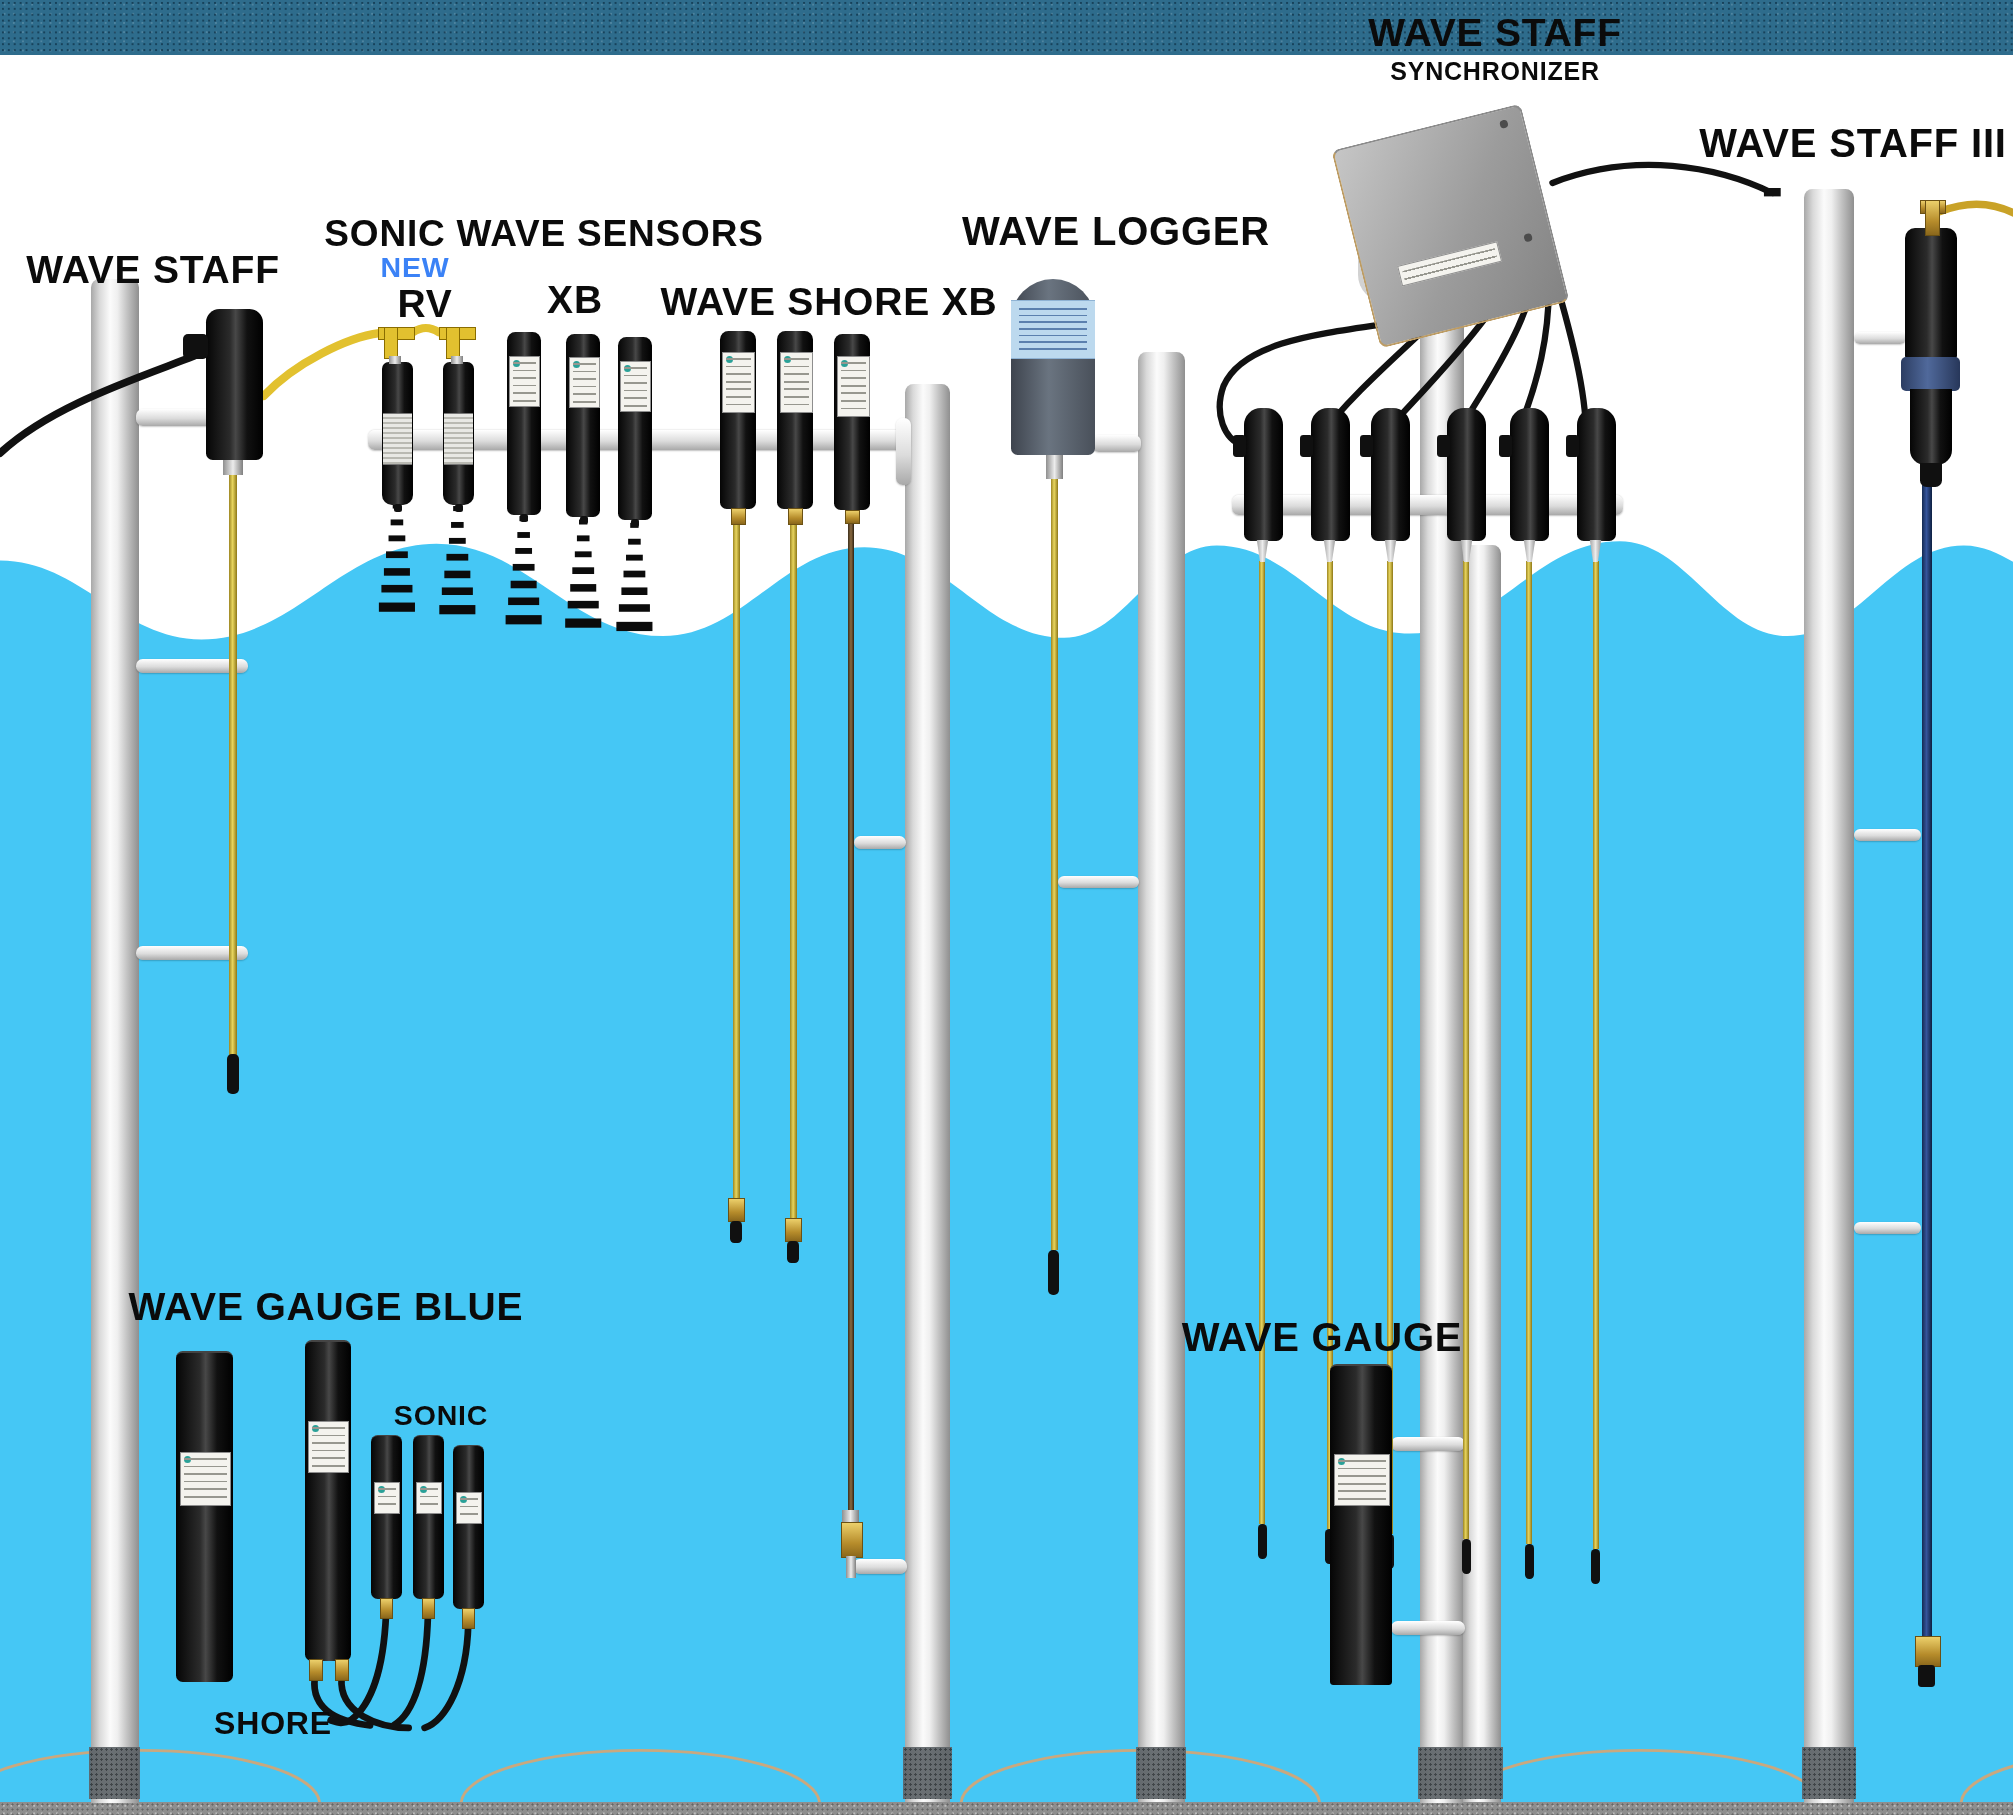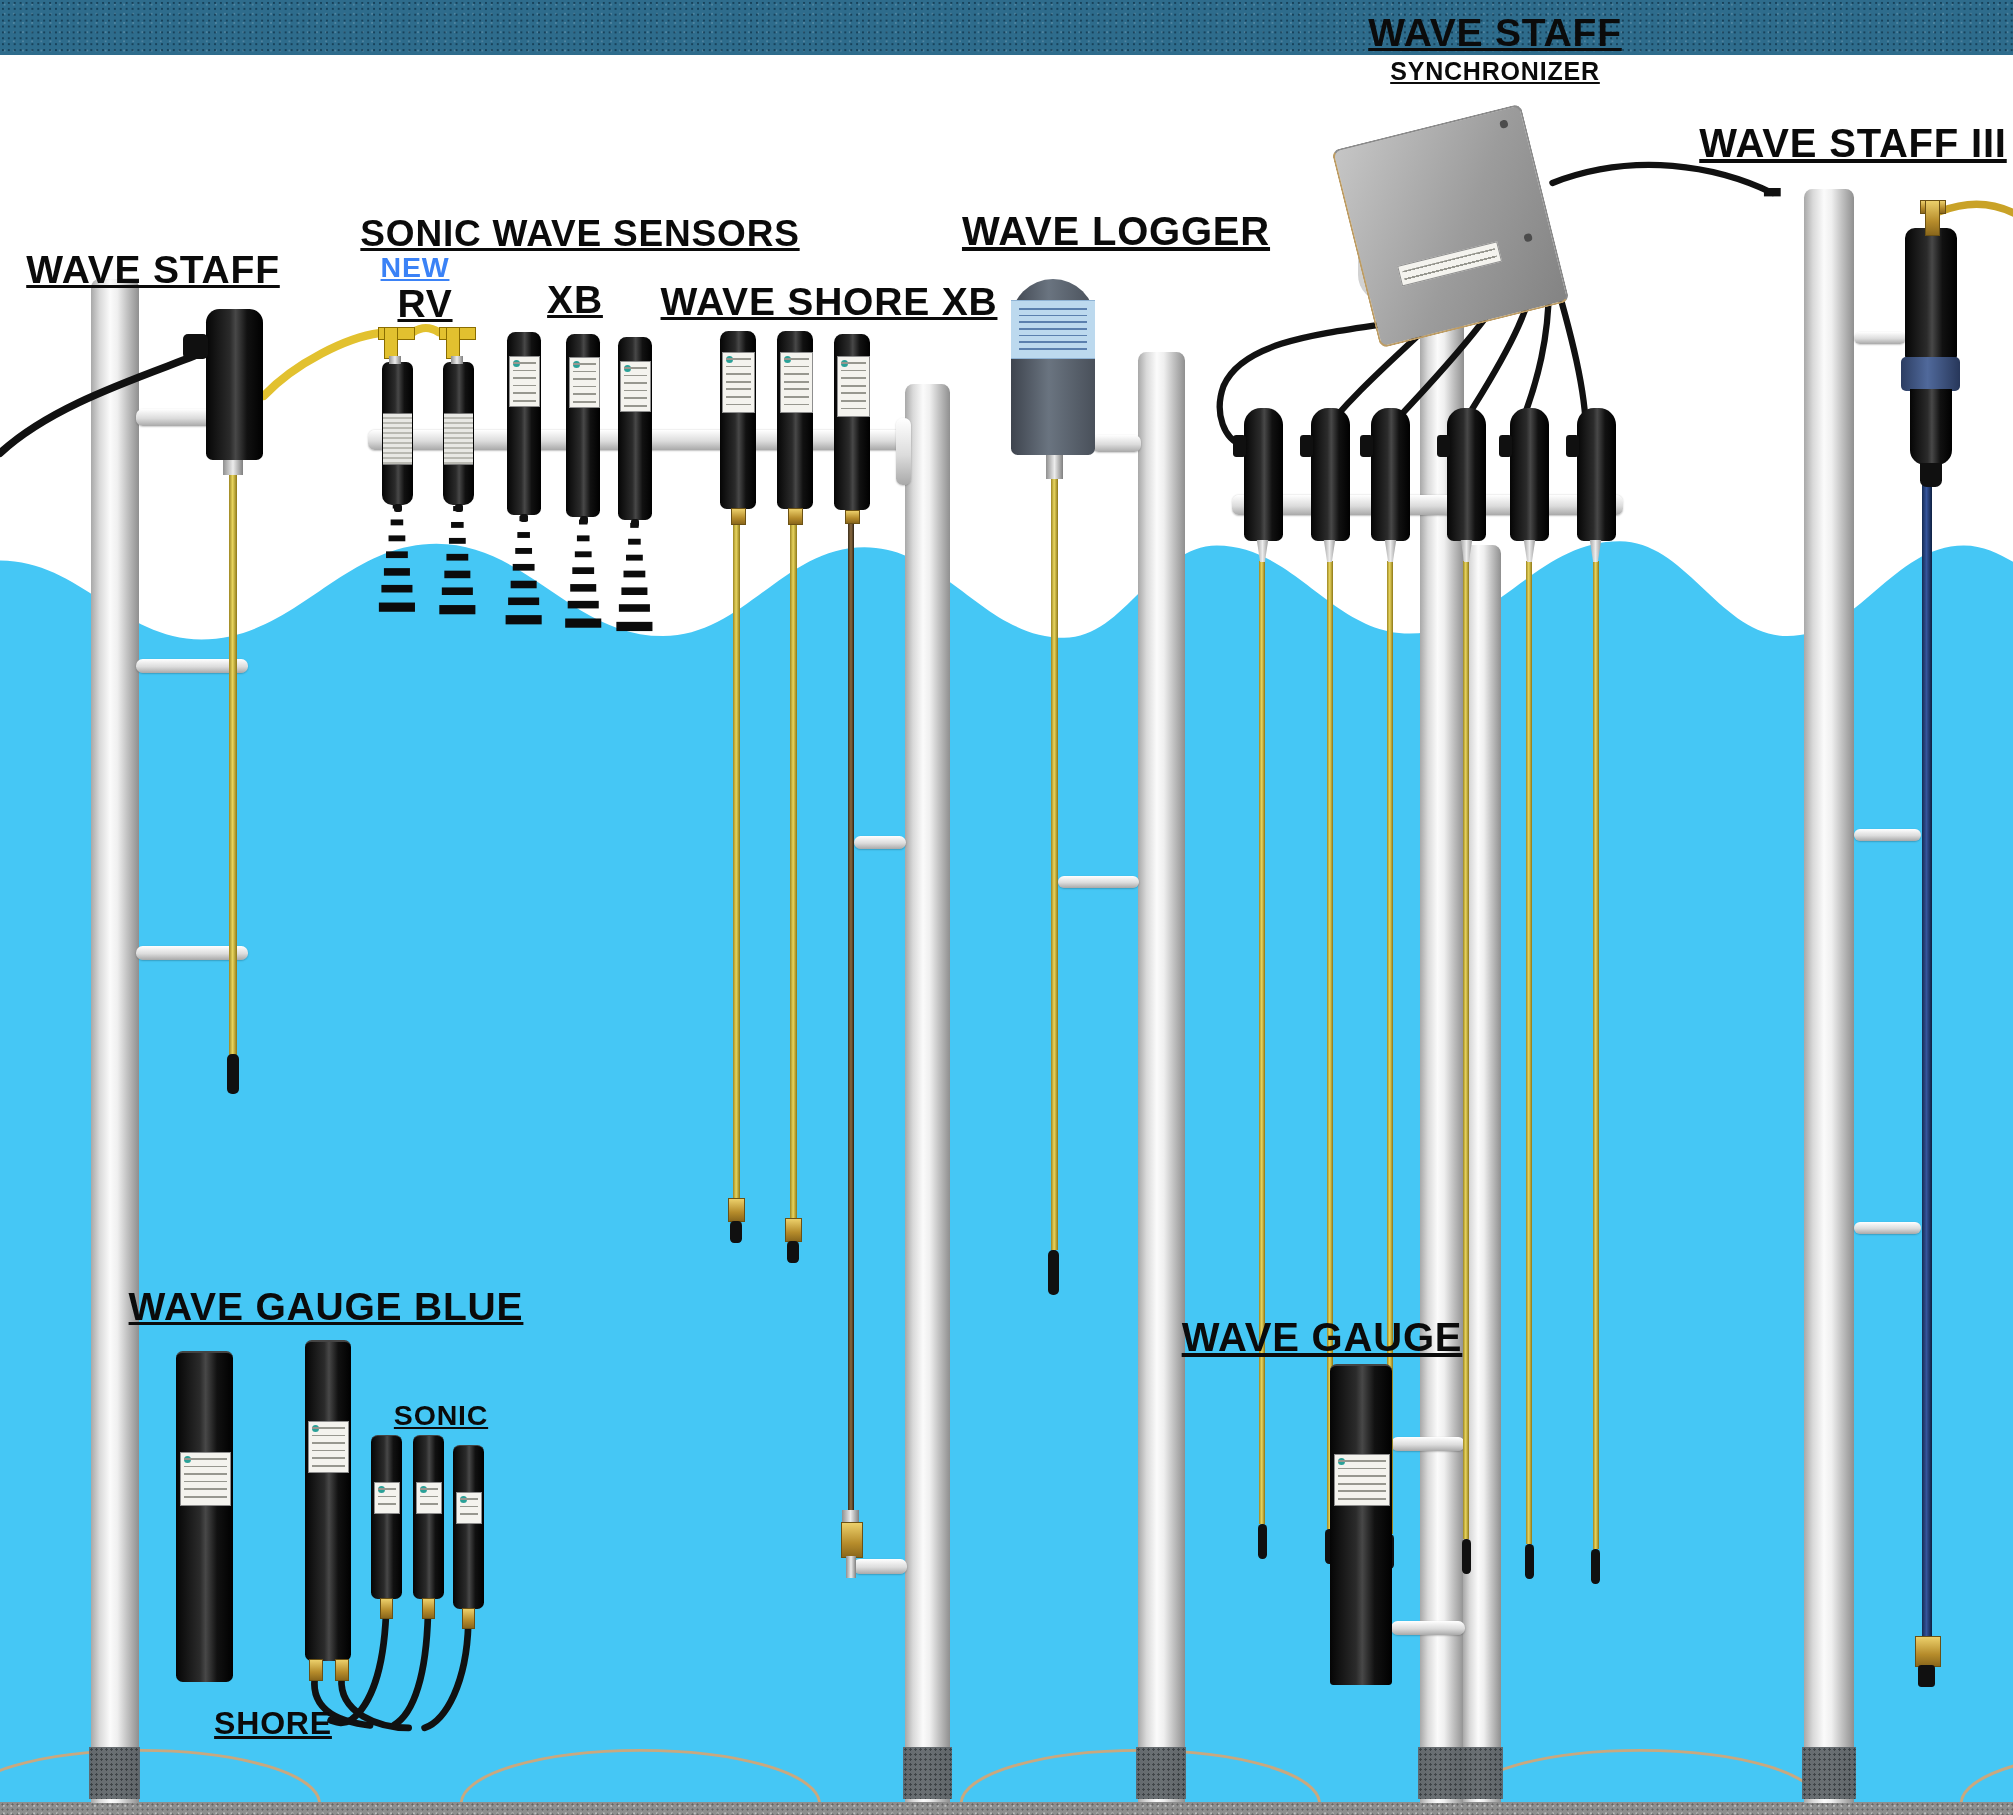--- a/index.html
+++ b/index.html
@@ -1,21 +1,21 @@
 <!DOCTYPE html>
 <html style="font-size:13.4px"><head>
 <meta charset="utf-8">
 <style>
   html,body{margin:0;padding:0;background:#fff;}
   #stage{position:relative;width:2014px;height:1816px;background:#ffffff;overflow:hidden;
          font-family:"Liberation Sans",sans-serif;}
   #stage svg{position:absolute;}
   .abs{position:absolute;}
   .lbl{position:absolute;transform:translateX(-50%);font-weight:bold;color:#0b0b0b;
-       white-space:nowrap;z-index:10;letter-spacing:0.8px;line-height:1;text-decoration:underline;}
+       white-space:nowrap;z-index:10;letter-spacing:0.8px;line-height:1;}
   .pole{position:absolute;z-index:2;border-radius:8.4px 8.4px 0 0;
         background:linear-gradient(90deg,#a8a8a8 0%,#d9d9d9 18%,#fbfbfb 40%,#efefef 55%,#c3c3c3 75%,#8f8f8f 100%);}
   .pbase{position:absolute;z-index:3;background-color:#5E6468;opacity:.92;
         background-image:radial-gradient(rgba(20,25,28,.6) 1px,transparent 1.4px);background-size:5px 5px;}
   .bar{position:absolute;z-index:3;border-radius:6.7px;
        background:linear-gradient(180deg,#ffffff,#dcdcdc 55%,#a9a9a9);box-shadow:0 0.8px 1.7px rgba(0,0,0,.25);}
   .cyl{position:absolute;z-index:5;
        background:linear-gradient(90deg,#050505,#2b2b2b 42%,#484848 52%,#111 72%,#000);}
   .rod{position:absolute;z-index:3;background:linear-gradient(90deg,#9d8622,#e8d55e 45%,#8d7717);}
   .rod3{background:linear-gradient(90deg,#3c2f1c,#8a6a40 50%,#2e2212);}
@@ -345,21 +345,21 @@
     </div>
   <div class="gold" style="left:462px;top:1608px;width:11px;height:18.5px;"></div>
 
   <div class="cyl" style="left:1330px;top:1364px;width:62px;height:319px;border-radius:6.7px 6.7px 3.4px 3.4px;border-top:2.5px solid #444;"></div>
   <div class="wlabel" style="left:1334px;top:1454px;width:54px;height:50px;">
       <div class="dot"></div>
       <div class="lines"></div>
     </div>
 
   <div class="lbl" style="left:153px;top:250px;font-size:39px;">WAVE STAFF</div>
-  <div class="lbl" style="left:580px;top:215px;font-size:37px;">SONIC WAVE SENSORS</div>
+  <div class="lbl" style="left:544px;top:215px;font-size:37px;">SONIC WAVE SENSORS</div>
   <div class="lbl" style="left:415px;top:253px;font-size:28.5px;color:#3b82f6;">NEW</div>
   <div class="lbl" style="left:425px;top:284px;font-size:39px;">RV</div>
   <div class="lbl" style="left:575px;top:280px;font-size:39px;">XB</div>
   <div class="lbl" style="left:829px;top:282px;font-size:39px;">WAVE SHORE XB</div>
   <div class="lbl" style="left:1116px;top:211px;font-size:40px;">WAVE LOGGER</div>
   <div class="lbl" style="left:1495px;top:13.4px;font-size:39px;">WAVE STAFF</div>
   <div class="lbl" style="left:1495px;top:59px;font-size:25px;">SYNCHRONIZER</div>
   <div class="lbl" style="left:1853px;top:123px;font-size:40px;">WAVE STAFF III</div>
   <div class="lbl" style="left:326px;top:1287px;font-size:39px;">WAVE GAUGE BLUE</div>
   <div class="lbl" style="left:441px;top:1401px;font-size:28.5px;">SONIC</div>

